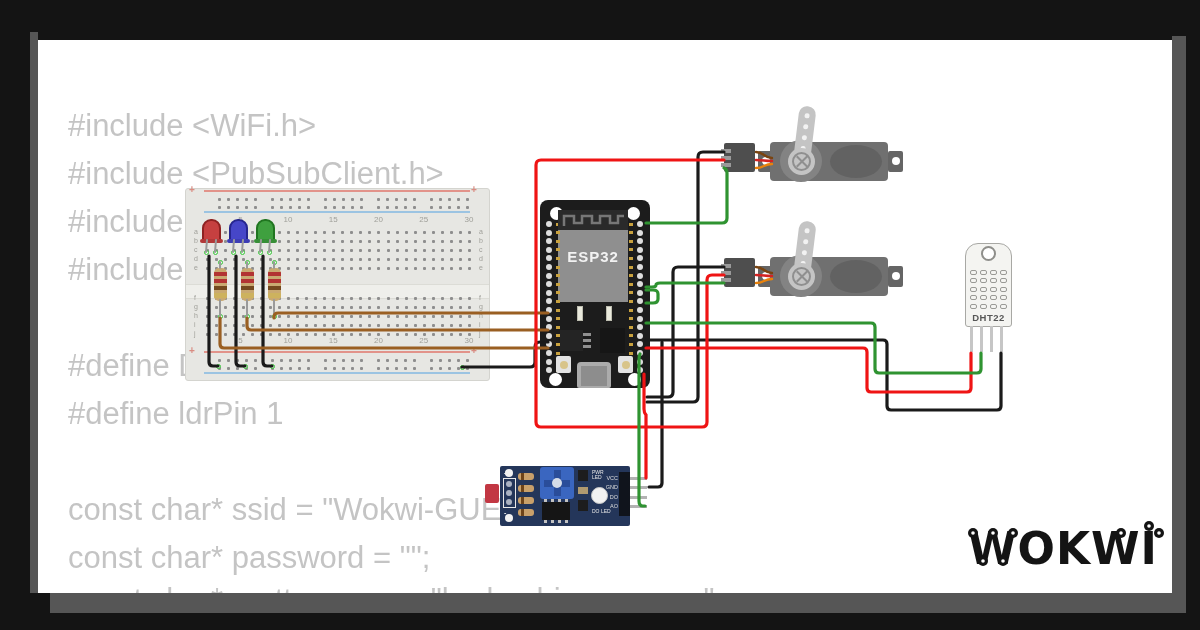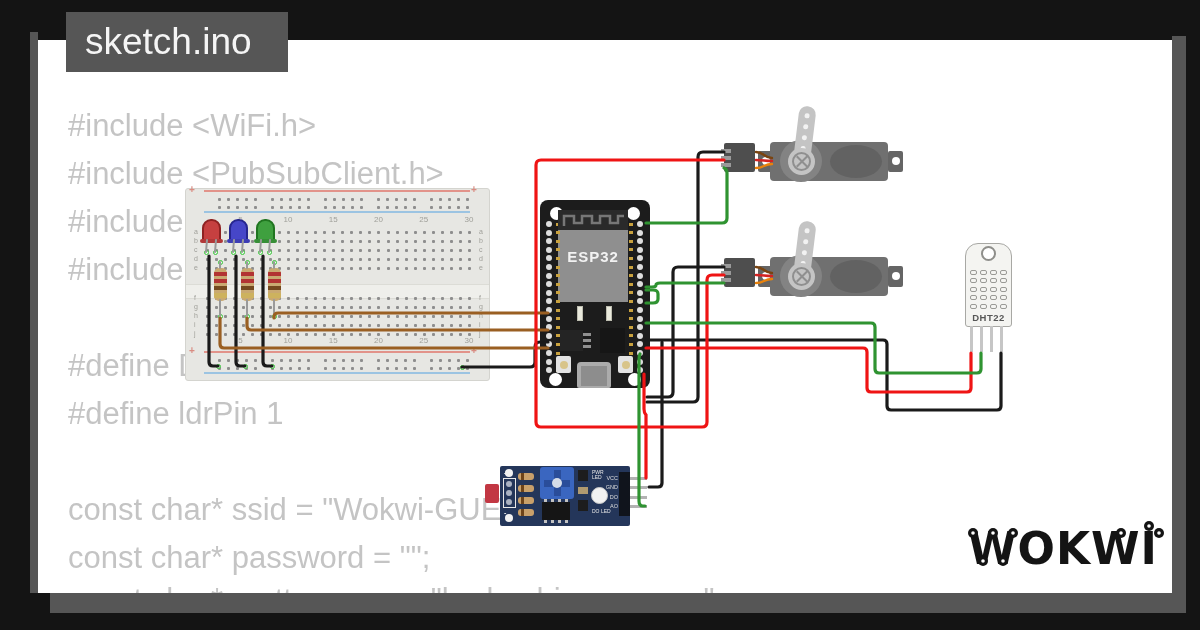--- a/index.html
+++ b/index.html
@@ -892,23 +892,20 @@
     </g>
   </svg>
 
   <div class="abs frame" style="left:0;top:0;width:1200px;height:40px"></div>
   <div class="abs frame" style="left:0;top:0;width:38px;height:630px"></div>
   <div class="abs frame" style="left:1186px;top:0;width:14px;height:630px"></div>
   <div class="abs frame" style="left:0;top:613px;width:1200px;height:17px"></div>
   <div class="abs frame-gray" style="left:30px;top:32px;width:8px;height:561px"></div>
   <div class="abs frame-gray" style="left:1172px;top:36px;width:14px;height:577px"></div>
   <div class="abs frame-gray" style="left:50px;top:593px;width:1122px;height:20px"></div>
-  <div id="tab" class="abs">
-    <span>sketch.ino</span>
-  </div>
 
   <svg id="logo" class="abs" width="212" height="70">
     <text x="8" y="52" font-family="DejaVu Sans, sans-serif" font-size="44" font-weight="bold" fill="#141414" letter-spacing="1">WOKWI</text>
     <g>
       <g fill="#141414">
         <circle cx="13" cy="21" r="5"></circle>
           <circle cx="33" cy="21" r="5"></circle>
           <circle cx="53" cy="21" r="5"></circle>
         <circle cx="23" cy="49" r="5"></circle>
           <circle cx="43" cy="49" r="5"></circle>

